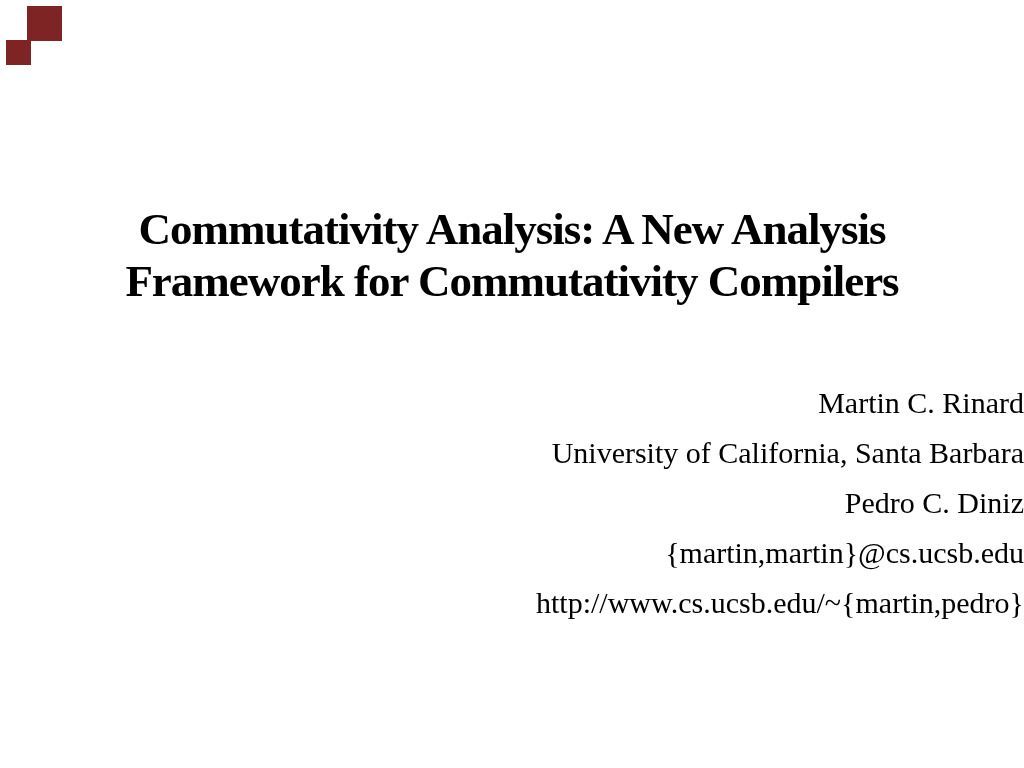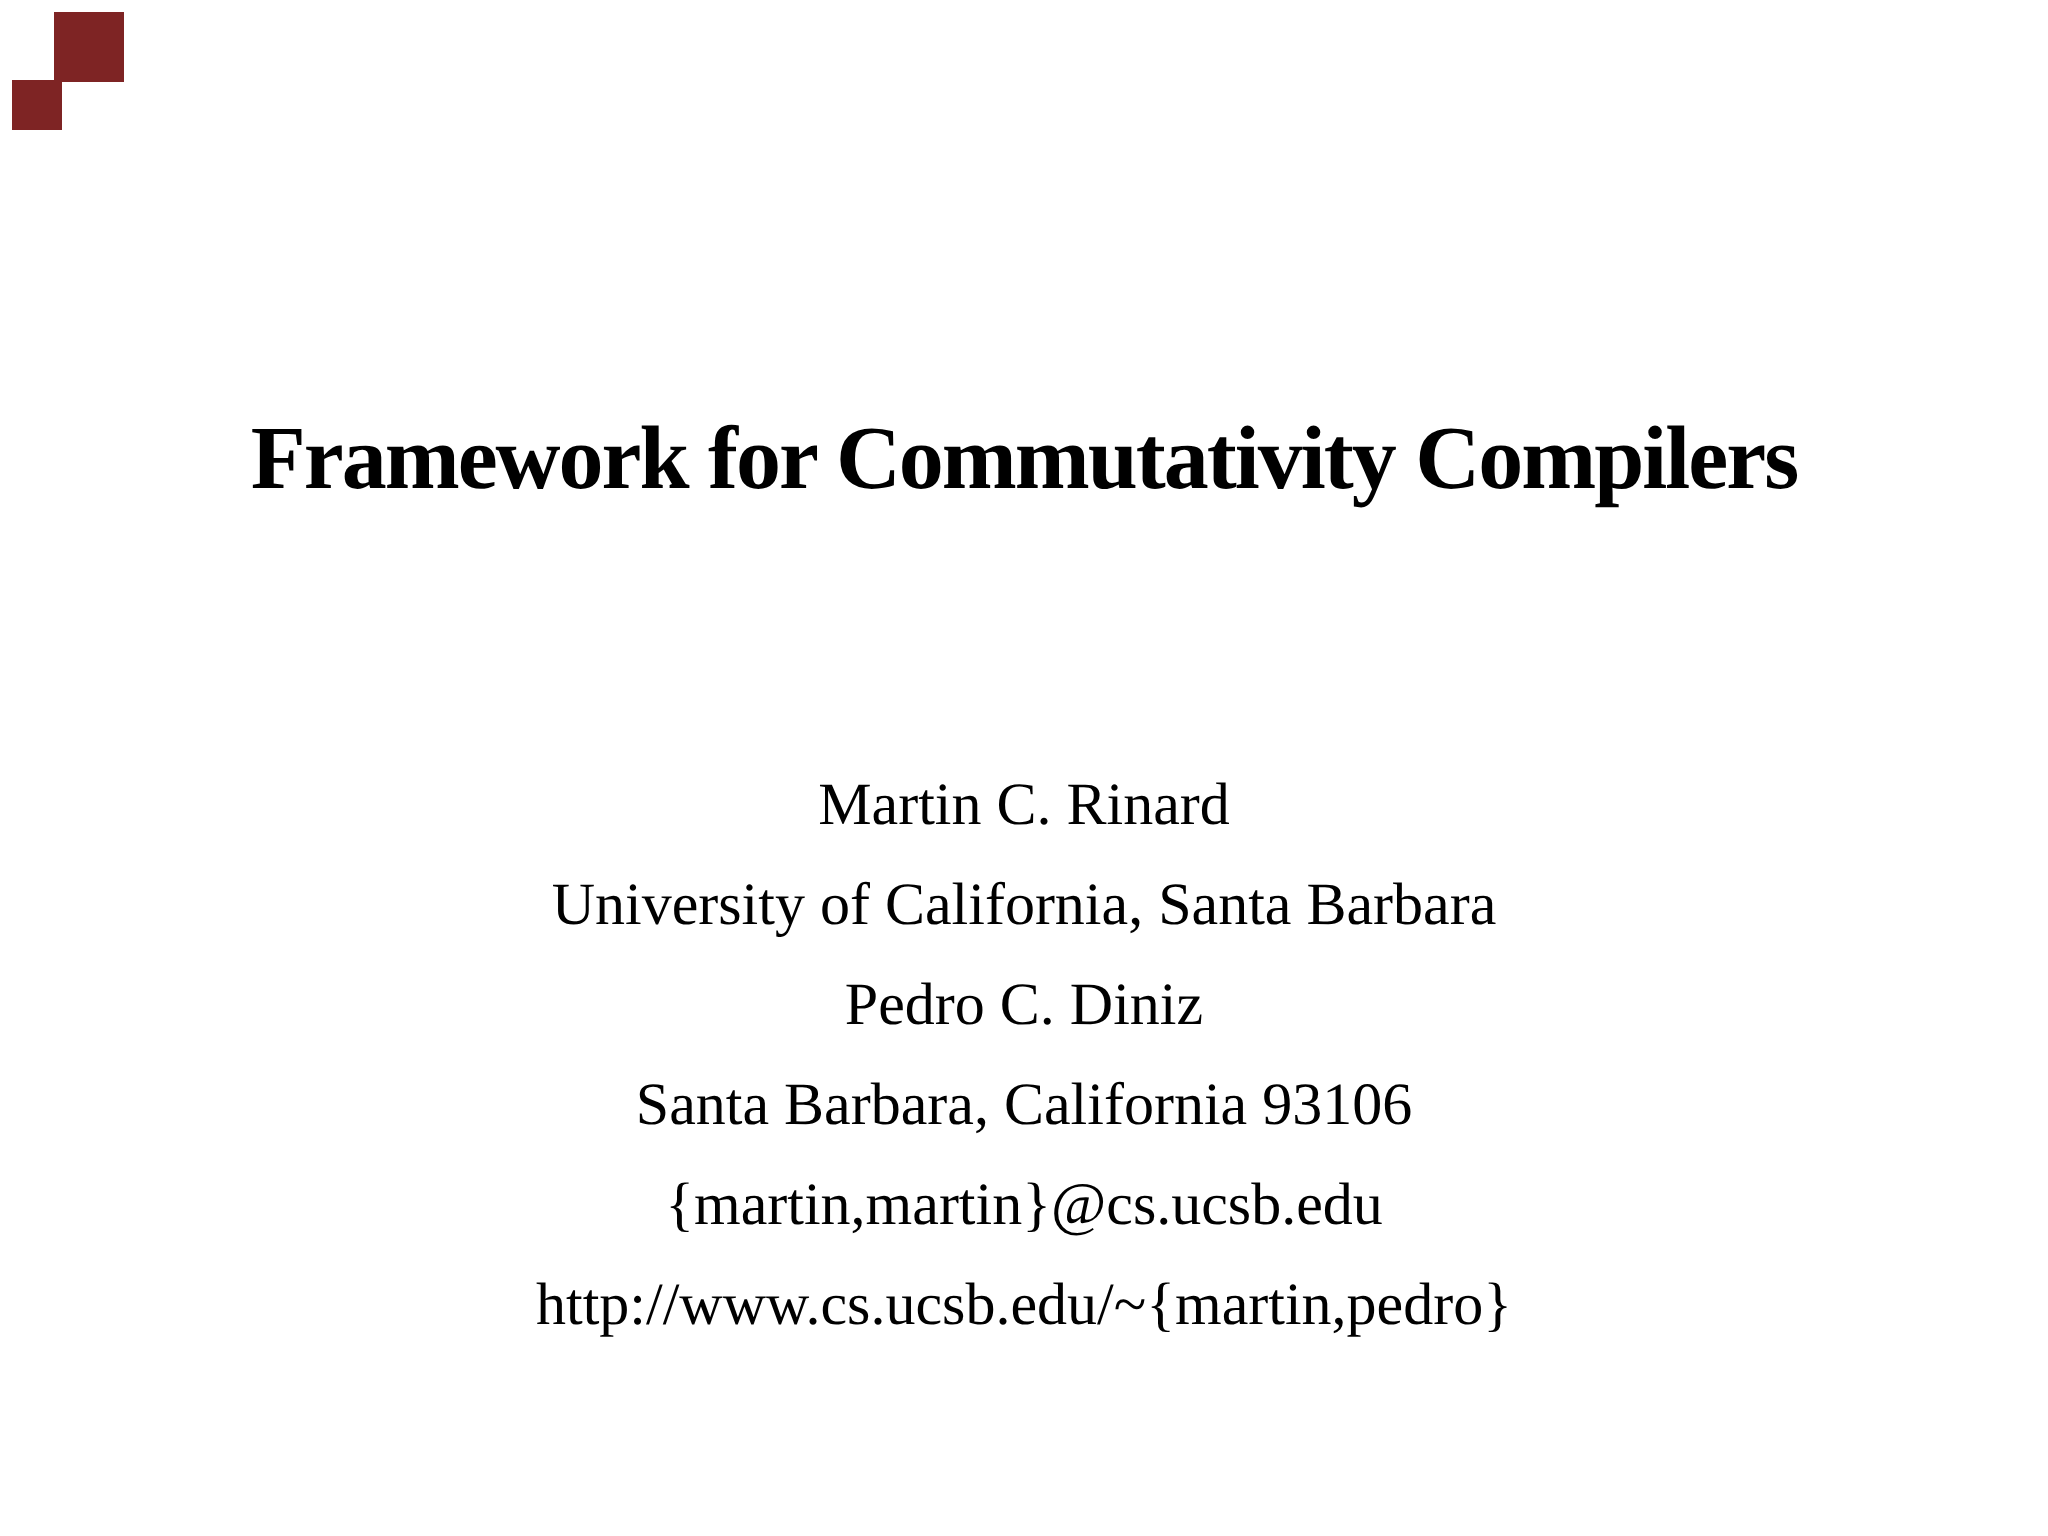--- a/index.html
+++ b/index.html
@@ -49,45 +49,45 @@
   }
   .title .tline {
     display: block;
     white-space: nowrap;
   }
   .subtitle {
     position: absolute;
     top: 378px;
     left: 0;
     right: 0;
-    text-align: center;
+    text-align: right;
     font-size: 30px;
     line-height: 50px;
     font-weight: normal;
     color: #000000;
   }
   .subtitle .sline {
     display: block;
     white-space: nowrap;
   }
 </style>
 </head>
 <body>
 
 <div class="slide">
 
   <div class="decor large"></div>
   <div class="decor small"></div>
 
   <h1 class="title">
+    <span class="tline">Commutativity Analysis: A New Analysis</span>
     <span class="tline">Framework for Commutativity Compilers</span>
   </h1>
 
   <div class="subtitle">
     <div class="sline">Martin C. Rinard</div>
     <div class="sline">University of California, Santa Barbara</div>
     <div class="sline">Pedro C. Diniz</div>
-    <div class="sline">Santa Barbara, California 93106</div>
     <div class="sline">{martin,martin}@cs.ucsb.edu</div>
     <div class="sline">http://www.cs.ucsb.edu/~{martin,pedro}</div>
   </div>
 
 </div>
 
 </body></html>

